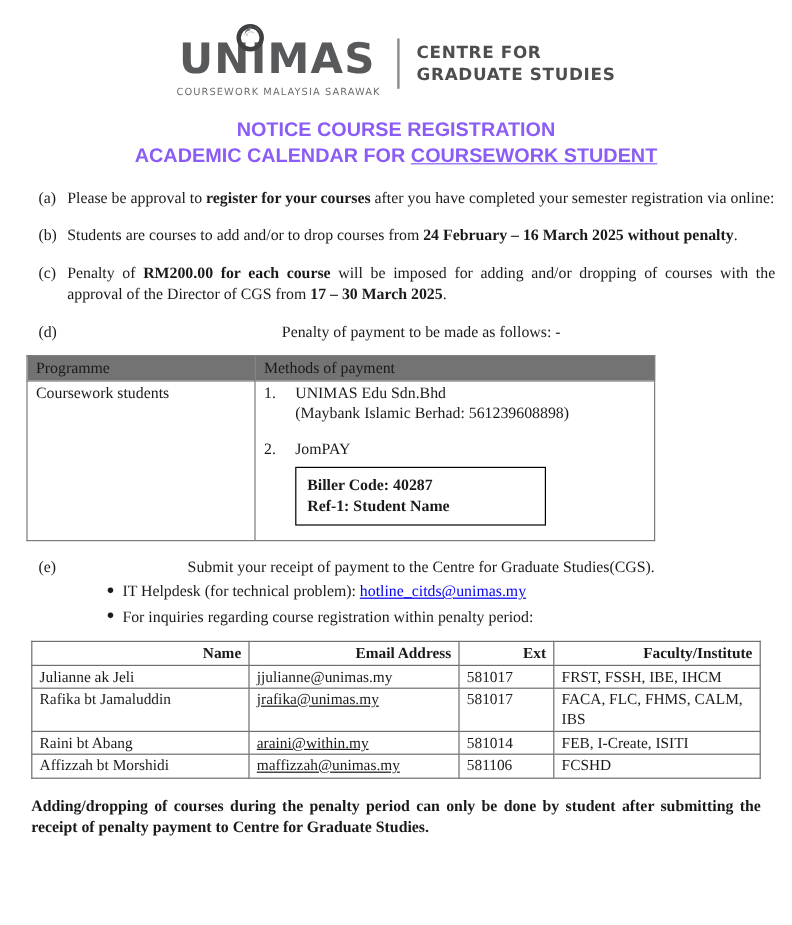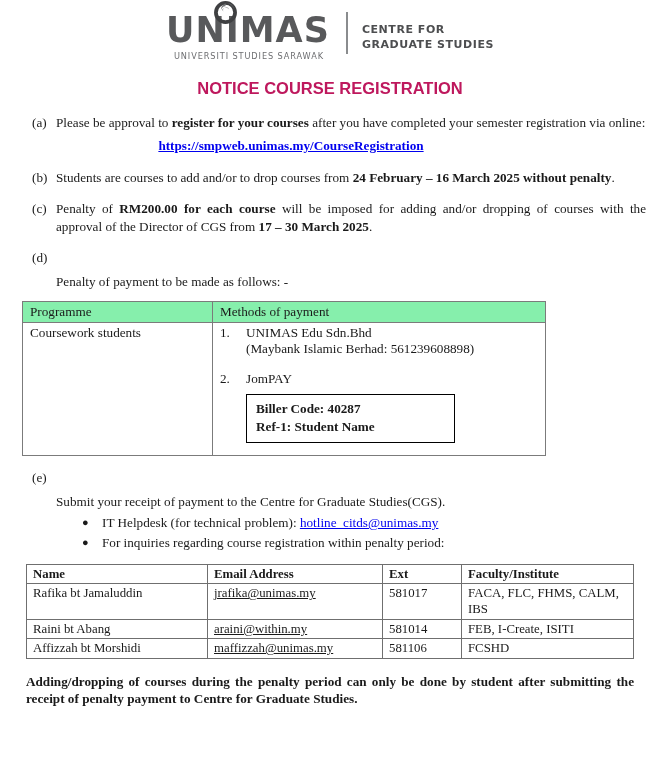--- a/index.html
+++ b/index.html
@@ -21,21 +21,21 @@
     padding: 0;
     box-sizing: border-box;
     position: relative;
   }
 
   
   .logo-block {
     display: flex;
     justify-content: center;
     align-items: flex-end;
-    padding-top: 12px;
+    padding-top: 32px;
     gap: 10px;
   }
   .logo-left {
     display: flex;
     flex-direction: column;
     align-items: center;
   }
   .logo-wordmark {
     position: relative;
     font-family: "DejaVu Sans", sans-serif;
@@ -63,36 +63,36 @@
   }
   .logo-divider {
     width: 2px;
     height: 42px;
     background: #8a8c8e;
     margin: 0 4px 7px 4px;
   }
   .logo-right {
     font-family: "DejaVu Sans", sans-serif;
     font-weight: bold;
-    font-size: 11px;
+    font-size: 14px;
     letter-spacing: 0.55px;
     color: #4d4e50;
     line-height: 1.35;
     padding-bottom: 8px;
   }
 
   
   .titles {
     text-align: center;
     font-family: "Liberation Sans", "DejaVu Sans", sans-serif;
     font-weight: bold;
     font-size: 16.5px;
     line-height: 1.33;
     margin-top: 17px;
-    color: #be185d;
+    color: #8b5cf6;
   }
   .titles .u { text-decoration: underline; }
 
   
   .body-wrap {
     margin: 0 14px 0 32px;
     font-size: 13.2px;
     line-height: 1.32;
   }
   .item {
@@ -100,21 +100,21 @@
     margin-top: 14px;
   }
   .item-label {
     width: 24px;
     flex: 0 0 24px;
   }
   .item-text {
     flex: 1;
     text-align: justify;
   }
-  .item-text.nojust { text-align: left; margin-top: 24px; }
+  .item-text.nojust { text-align: center; }
   b, .b { font-weight: bold; }
   .link {
     text-decoration: underline;
     font-weight: bold;
   }
   .url-line {
     text-align: center;
     margin-top: 6px;
     padding-right: 120px;
   }
@@ -128,21 +128,21 @@
     table-layout: fixed;
   }
   .pay-table td, .pay-table th {
     border: 1px solid #7b7b7b;
     padding: 2px 7px;
     text-align: left;
     vertical-align: top;
     font-weight: normal;
   }
   .pay-table thead td {
-    background: #86efac;
+    background: #737373;
   }
   .pay-col-a { width: 175px; }
   .num-list {
     margin: 0;
     padding: 0;
     list-style: none;
   }
   .num-row {
     display: flex;
     margin-bottom: 1px;
@@ -191,21 +191,21 @@
     margin: 12px 0 0 26px;
     font-size: 12.8px;
     table-layout: fixed;
   }
   .contacts td {
     border: 1px solid #6f6f6f;
     padding: 1px 6px;
     vertical-align: top;
     line-height: 1.28;
   }
-  .contacts thead td { font-weight: bold; }
+  .contacts thead td { font-weight: bold; text-align: right; }
   .c-name { width: 168px; }
   .c-email { width: 162px; }
   .c-ext { width: 66px; }
   .ul { text-decoration: underline; }
 
   
   .footnote {
     margin: 14px 26px 0 26px;
     font-size: 13.2px;
     font-weight: bold;
@@ -224,42 +224,42 @@
         <span>UNIMAS</span>
         <span class="logo-swirl">
           <svg viewBox="0 0 24 24" width="25" height="25" aria-hidden="true">
             <circle cx="12" cy="12" r="9.2" fill="none" stroke="#3f4042" stroke-width="3.6"></circle>
             <path d="M12 2.8 A9.2 9.2 0 0 1 20.2 8.6 A6.2 6.2 0 0 0 7.5 10.5 A4.4 4.4 0 0 1 12 6.1" fill="#6f7173" opacity="0.95"></path>
             <circle cx="12" cy="12" r="4.1" fill="#ffffff"></circle>
             <path d="M8.6 9.4 A4.4 4.4 0 0 1 15.6 9.0 A3.0 3.0 0 0 0 9.9 11.1 Z" fill="#9a9c9e"></path>
           </svg>
         </span>
       </div>
-      <div class="logo-tagline">UNIVERSITI STUDIES SARAWAK</div>
+      <div class="logo-tagline">COURSEWORK MALAYSIA SARAWAK</div>
     </div>
     <div class="logo-divider"></div>
     <div class="logo-right">
       <div>CENTRE FOR</div>
       <div>GRADUATE STUDIES</div>
     </div>
   </div>
 
   <div class="titles">
     <div>NOTICE COURSE REGISTRATION</div>
+    <div>
+      <span>ACADEMIC CALENDAR FOR </span><span class="u">COURSEWORK STUDENT</span>
+    </div>
   </div>
 
   <div class="body-wrap">
 
     <div class="item">
       <div class="item-label">(a)</div>
       <div class="item-text">
         <span>Please be approval to </span><b>register for your courses</b><span> after you have completed your semester registration via online:</span>
-        <div class="url-line">
-          <a class="link" href="#">https://smpweb.unimas.my/CourseRegistration</a>
-        </div>
       </div>
     </div>
 
     <div class="item">
       <div class="item-label">(b)</div>
       <div class="item-text">
         <span>Students are courses to add and/or to drop courses from </span><b>24 February – 16 March 2025 without penalty</b><span>.</span>
       </div>
     </div>
 
@@ -335,20 +335,26 @@
     <thead>
       <tr>
         <td class="c-name">Name</td>
         <td class="c-email">Email Address</td>
         <td class="c-ext">Ext</td>
         <td>Faculty/Institute</td>
       </tr>
     </thead>
     <tbody>
       <tr>
+        <td class="c-name">Julianne ak Jeli</td>
+        <td class="c-email"><span>jjulianne@unimas.my</span></td>
+        <td class="c-ext">581017</td>
+        <td>FRST, FSSH, IBE, IHCM</td>
+      </tr>
+      <tr>
         <td class="c-name">Rafika bt Jamaluddin</td>
         <td class="c-email"><span class="ul">jrafika@unimas.my</span></td>
         <td class="c-ext">581017</td>
         <td>FACA, FLC, FHMS, CALM, IBS</td>
       </tr>
       <tr>
         <td class="c-name">Raini bt Abang</td>
         <td class="c-email"><span class="ul">araini@within.my</span></td>
         <td class="c-ext">581014</td>
         <td>FEB, I-Create, ISITI</td>

